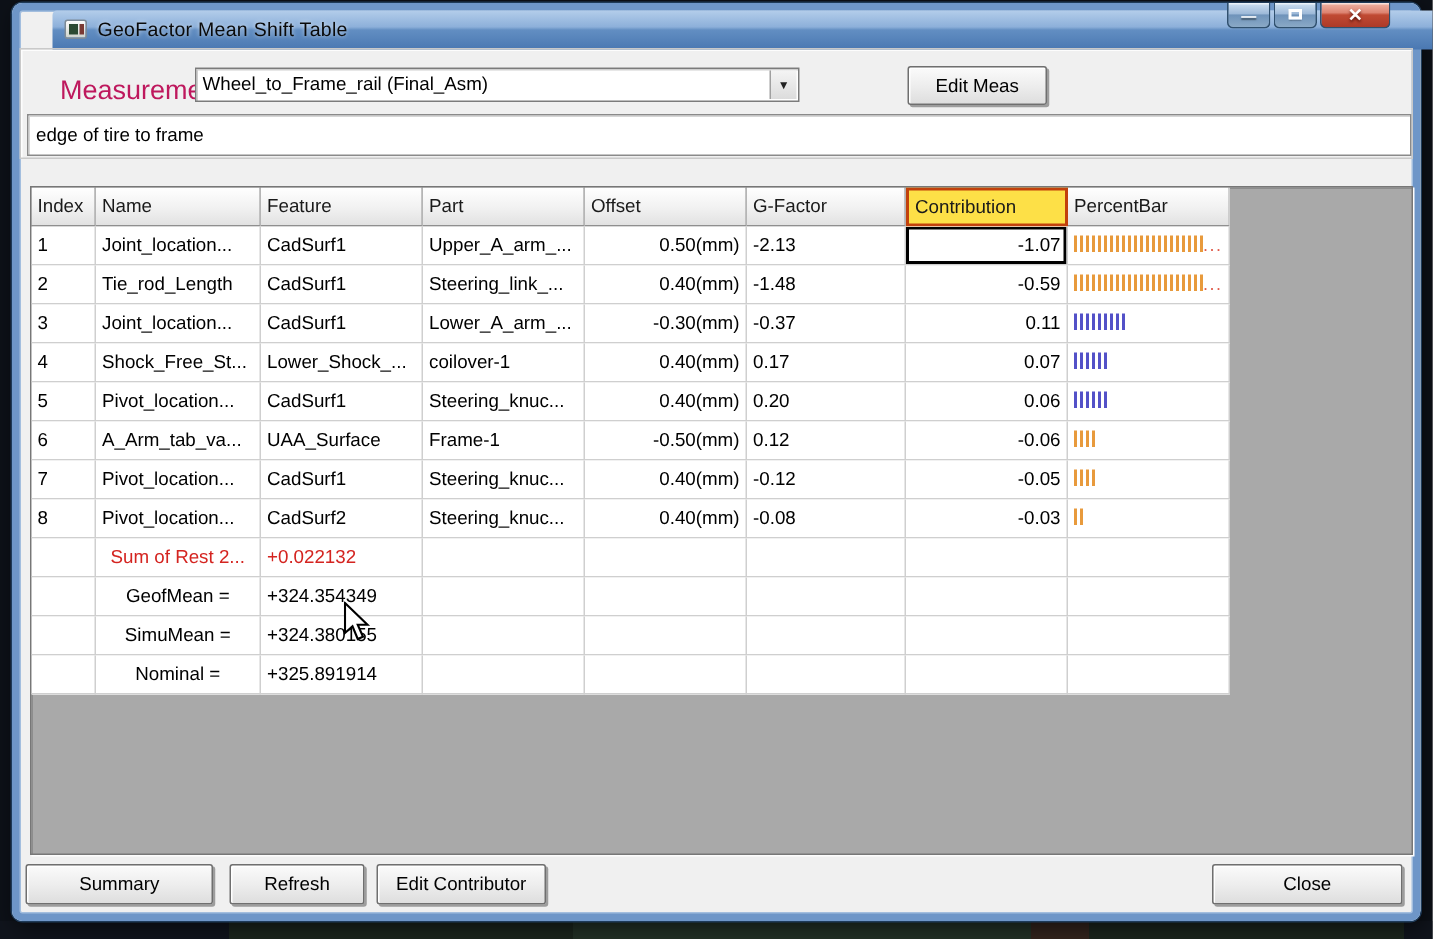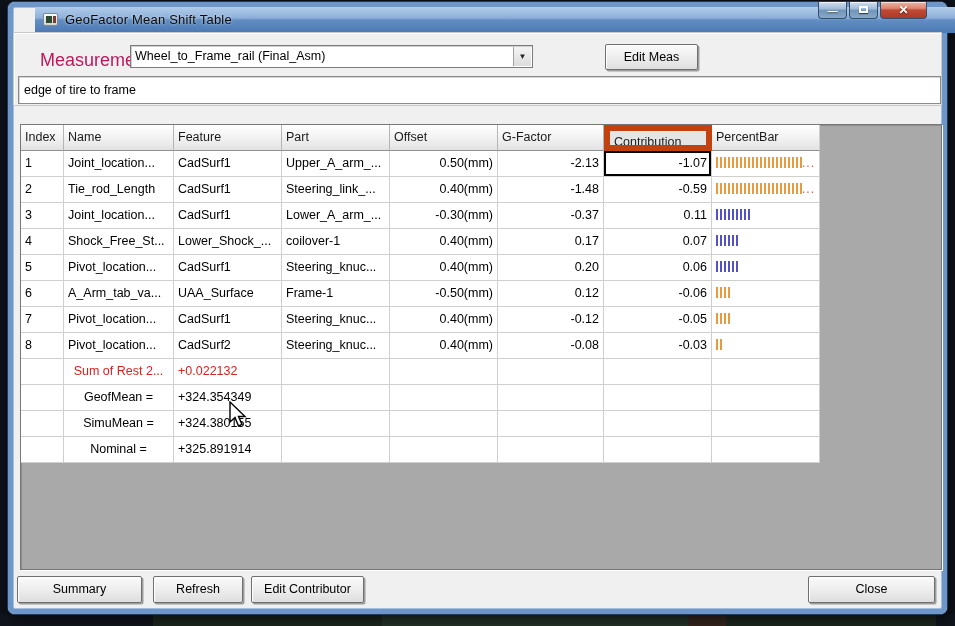--- a/index.html
+++ b/index.html
@@ -132,30 +132,30 @@
     font-size:12.5px; color:#000; line-height:25px;
     padding:0 4px;
     background:#fff;
   }
   .th {
     background:linear-gradient(180deg,#ffffff 0%,#f1f1f1 55%,#e2e2e2 100%);
     border-right:1px solid #b5b5b5; border-bottom:1px solid #8f8f8f;
     color:#1a1a1a;
   }
   .th.hl {
-    background:#e5e5e5;
-    border:6px solid #c2410c;
+    background:#fde047;
+    border:2px solid #c2410c;
     line-height:23px;
   }
   .c0 { width:43px; }
   .c1 { width:110px; }
   .c2 { width:108px; }
   .c3 { width:108px; }
   .c4 { width:108px; text-align:right; }
-  .c5 { width:106px; text-align:right; }
+  .c5 { width:106px; text-align:left; }
   .c6 { width:108px; text-align:right; }
   .c7 { width:108px; border-right:1px solid #cfcfcf; }
   .th.c4, .th.c5, .th.c6 { text-align:left; }
   .td.selected { box-shadow:inset 0 0 0 2px #000; }
   .td.red { color:#d42420; }
   .td.sum-label { text-align:center; }
   .bar {
     display:inline-block; height:11px; vertical-align:middle;
     margin-top:-3px;
   }

